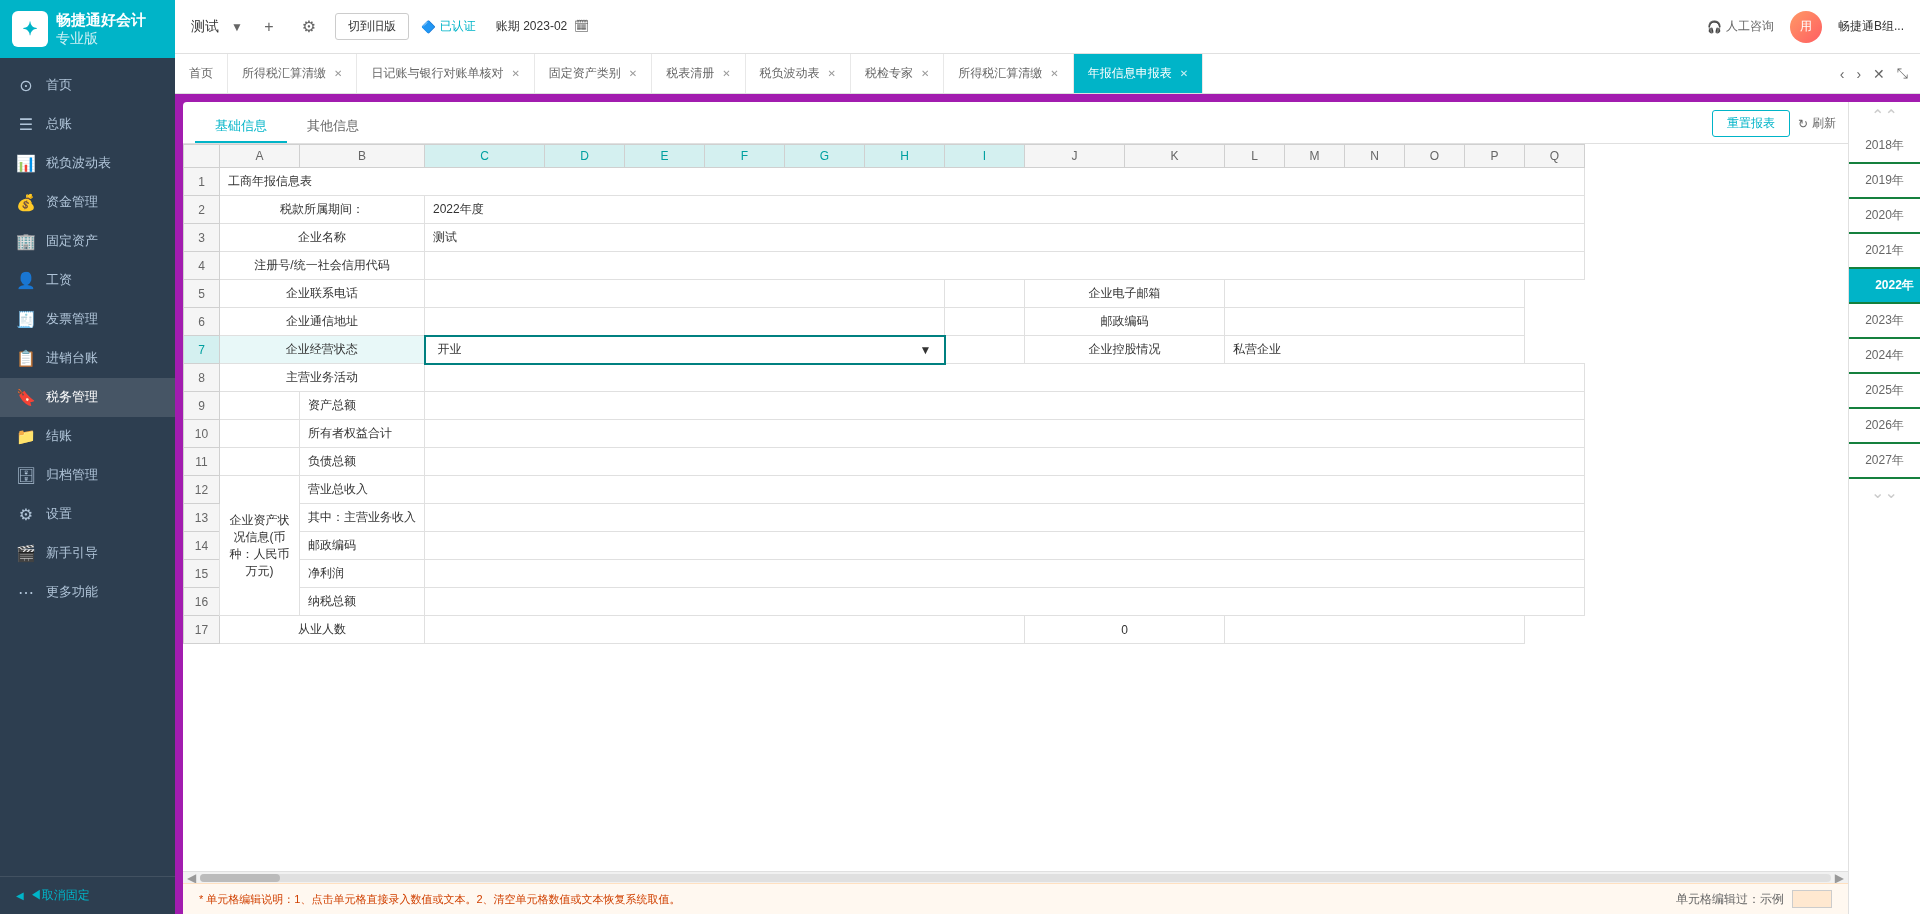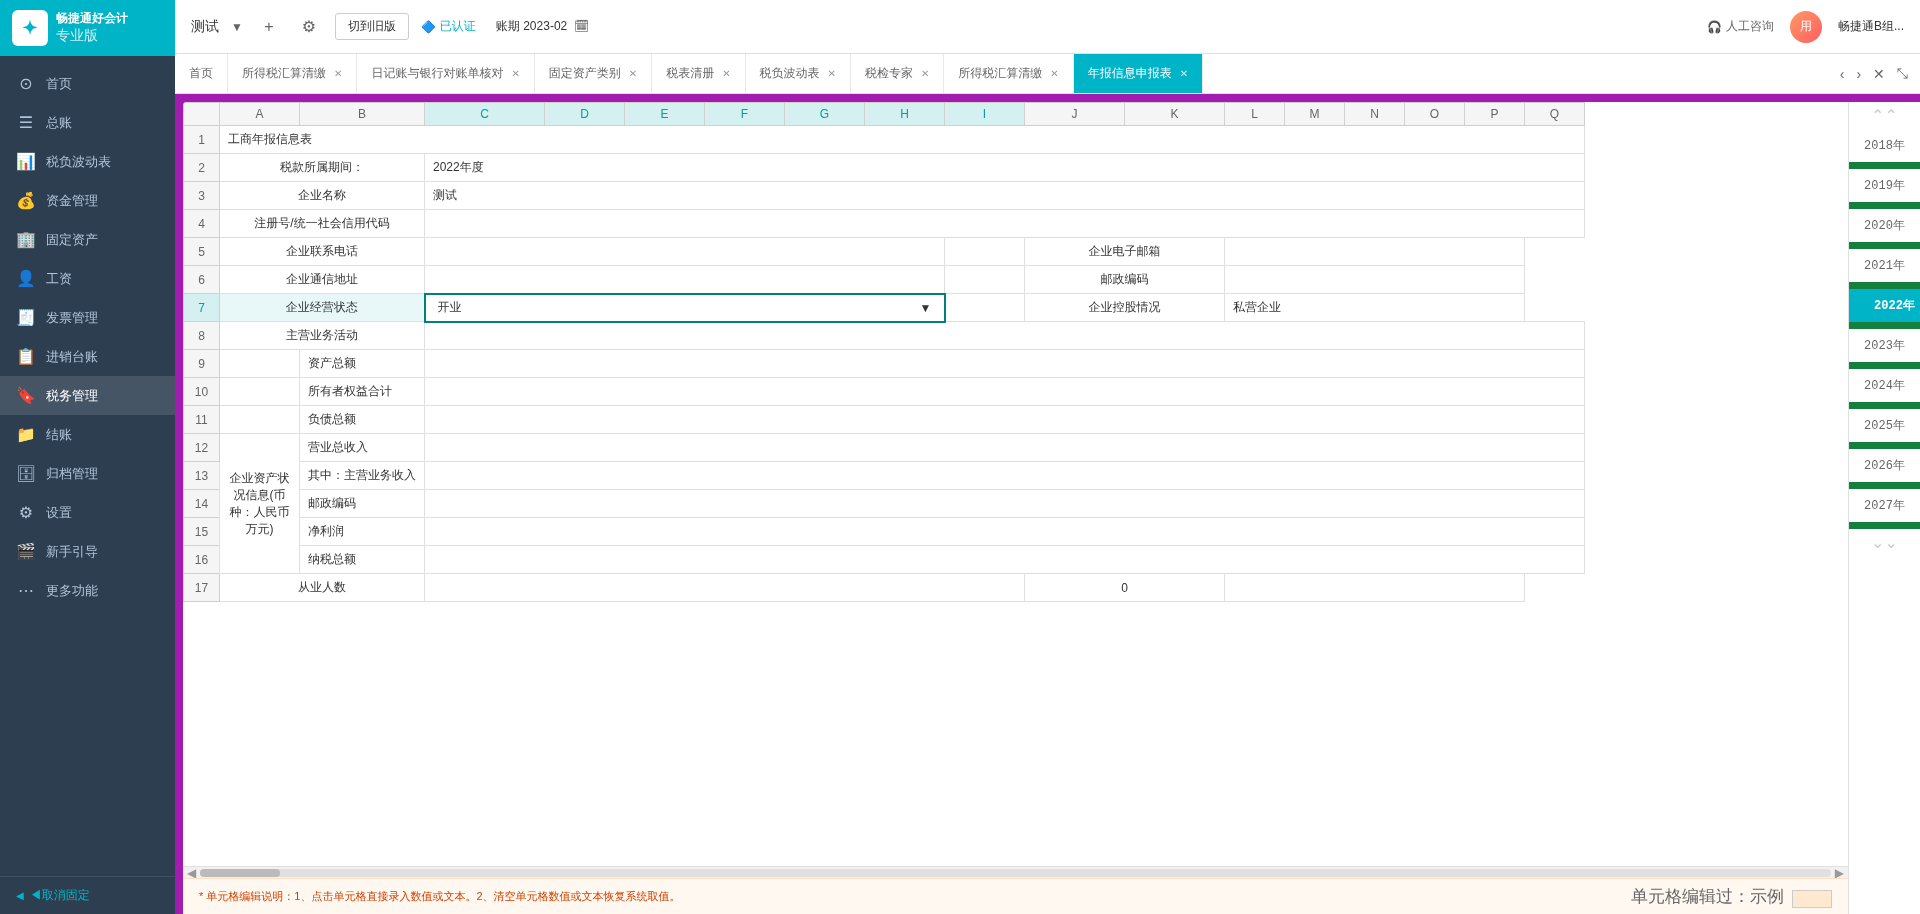--- a/index.html
+++ b/index.html
@@ -23,21 +23,21 @@
       gap: 8px;
       min-height: 54px;
     }
     .sidebar-logo-icon {
       width: 36px; height: 36px;
       background: white;
       border-radius: 6px;
       display: flex; align-items: center; justify-content: center;
       font-size: 18px; color: #00b4c8; font-weight: bold;
     }
-    .sidebar-logo-text { color: white; font-size: 12px; font-weight: bold; line-height: 1.3; }
+    .sidebar-logo-text { color: white; font-size: 15px; font-weight: bold; line-height: 1.3; }
     .sidebar-logo-sub { font-size: 14px; color: rgba(255,255,255,0.8); }
     .sidebar-nav { flex: 1; overflow-y: auto; padding: 8px 0; }
     .sidebar-nav::-webkit-scrollbar { width: 0; }
     .nav-item {
       display: flex; align-items: center; gap: 10px;
       padding: 10px 16px; color: #b0c4d8; cursor: pointer;
       font-size: 13px; transition: background 0.2s;
     }
     .nav-item.active { background: rgba(255,255,255,0.12); color: white; }
     .nav-item .nav-icon { font-size: 16px; width: 20px; text-align: center; }
@@ -267,21 +267,21 @@
       border-top: 1px solid #ffe0c0;
       font-size: 11px;
       color: #d04000;
       display: flex;
       align-items: center;
       justify-content: space-between;
       flex-shrink: 0;
     }
     .footer-example {
       display: flex; align-items: flex-end; gap: 8px;
-      color: #666; font-size: 17px;
+      color: #666; font-size: 12px;
     }
     .example-cell {
       width: 40px; height: 18px;
       background: #ffe8d0;
       border: 1px solid #ccc;
       display: inline-block;
     }
 
     
     .years-panel {
@@ -294,22 +294,21 @@
       flex-shrink: 0;
       margin-top: 8px;
     }
     .year-item {
       width: 100%;
       padding: 8px 4px;
       text-align: center;
       font-size: 12px;
       color: #666;
       cursor: pointer;
-      border-bottom: 7px solid #15803d;
-      font-family: Liberation Mono, monospace;
+      border-bottom: 2px solid #15803d;
     }
     .year-item.active {
       background: #00b4c8;
       color: white;
       font-weight: bold;
       padding-left: 24px;
     }
 
     
     .years-scroll-up, .years-scroll-down {
@@ -478,20 +477,33 @@
       <button class="tabbar-nav-btn">›</button>
       <button class="tabbar-nav-btn">✕</button>
       <button class="tabbar-nav-btn">⤡</button>
     </div>
   </div>
 
   <div class="content-area">
 
     <div class="spreadsheet-panel">
 
+      <div class="inner-tabs">
+        <div class="inner-tab-group">
+          <div class="inner-tab active">基础信息</div>
+          <div class="inner-tab">其他信息</div>
+        </div>
+        <div class="inner-tab-actions">
+          <button class="reset-btn">重置报表</button>
+          <button class="refresh-btn">
+            <span>↻</span>
+            <span>刷新</span>
+          </button>
+        </div>
+      </div>
 
       <div class="spreadsheet-container">
         <table class="spreadsheet">
           <thead>
             <tr class="col-header-row">
               <th class="row-num-header"></th>
               <th>A</th>
               <th>B</th>
               <th class="active-col" style="min-width:120px;">C</th>
               <th class="active-col" style="min-width:80px;">D</th>

